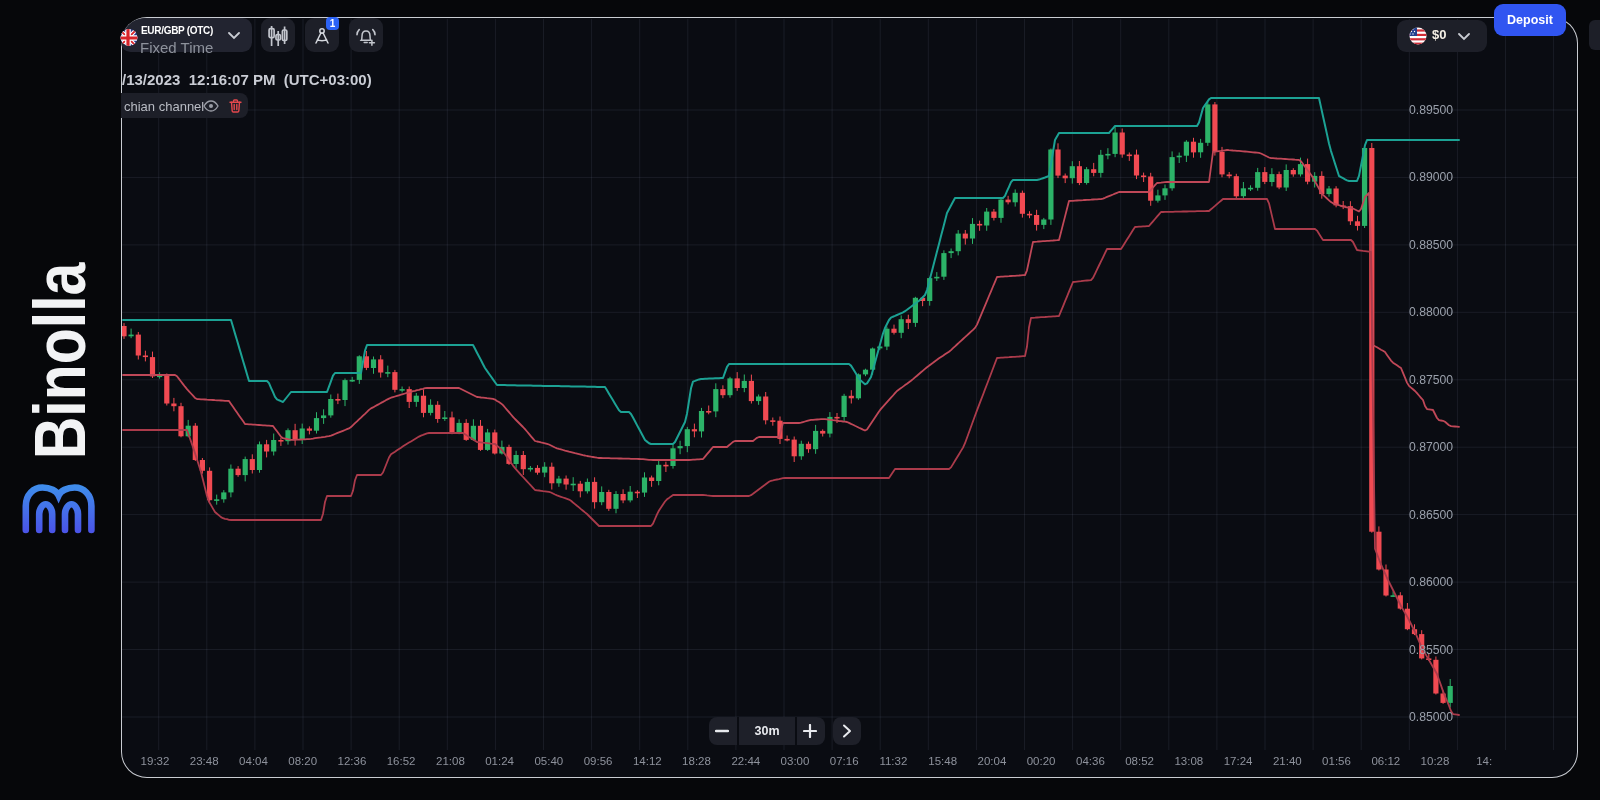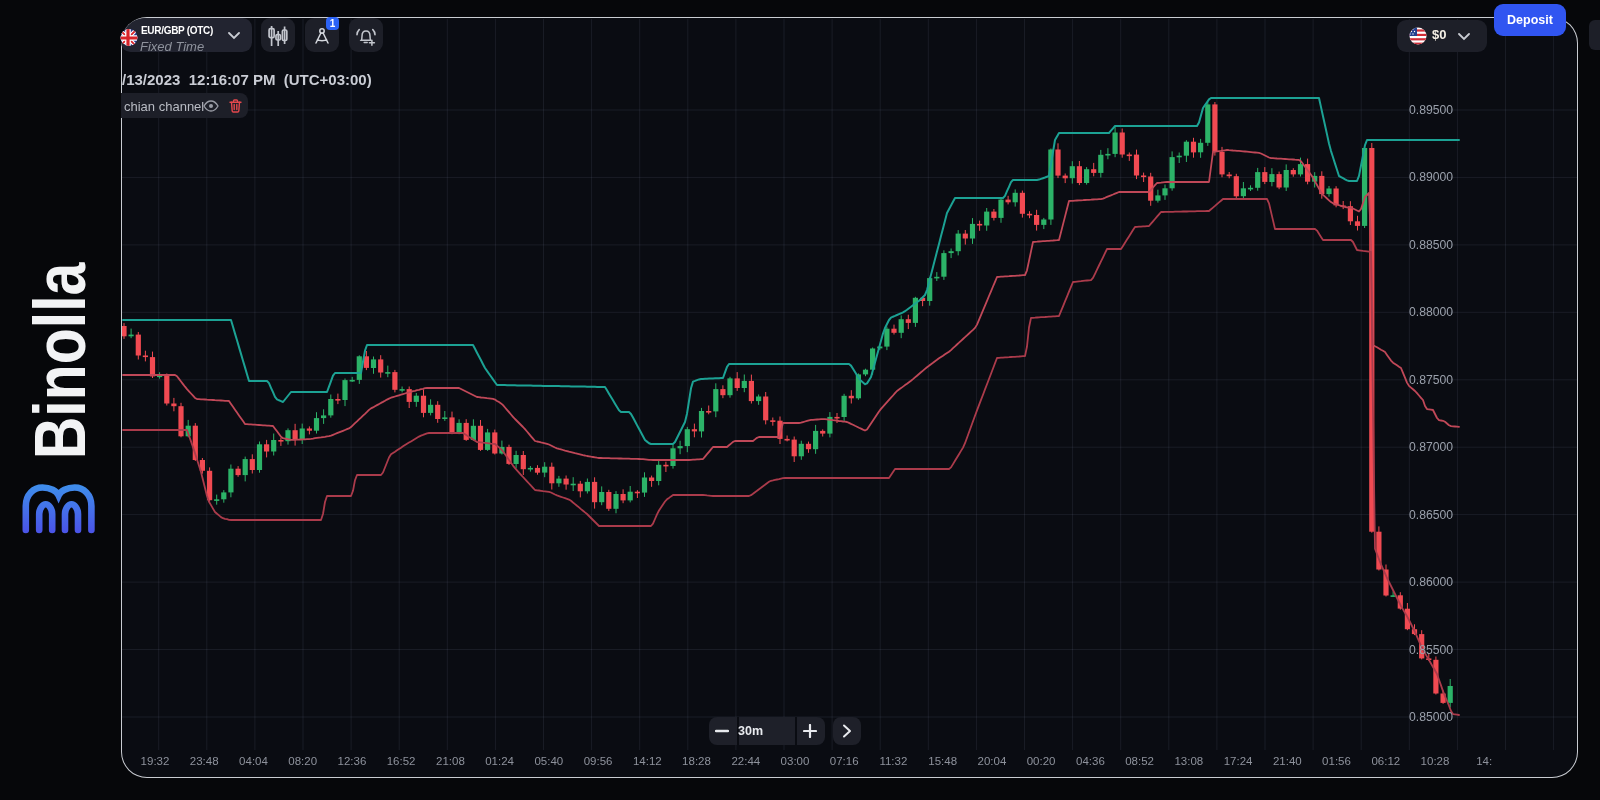--- a/index.html
+++ b/index.html
@@ -6,21 +6,21 @@
 html,body { width:1600px; height:800px; background:#06070a; overflow:hidden;
   font-family:"Liberation Sans", sans-serif; }
 .stage { position:relative; width:1600px; height:800px; }
 .panel { position:absolute; left:121px; top:17px; width:1457px; height:761px;
   background:#0a0c12; border:1px solid rgba(235,238,245,0.85); border-radius:26px; }
 .sidebrand { position:absolute; left:61px; top:361px; transform:translate(-50%,-50%) rotate(-90deg) scale(1,1.22);
   color:#f2f3f5; font-size:59px; font-weight:bold; letter-spacing:0px; white-space:nowrap; }
 .pill { position:absolute; background:#1e2028; border-radius:10px; }
 .curpill { left:121px; top:18px; width:131px; height:34px; border-top-left-radius:26px; background:#222430;}
 .curtitle { position:absolute; left:141px; top:25px; color:#fff; font-size:10px; letter-spacing:-0.3px; font-weight:bold; }
-.cursub { position:absolute; left:140px; top:39px; color:#8e929c; font-size:13px;font-style:italic; }
+.cursub { position:absolute; left:140px; top:39px; color:#8e929c; font-size:15px; }
 .iconbtn { position:absolute; width:34px; height:34px; background:#1d1f28; border-radius:9px; top:18px; }
 .datetext { position:absolute; left:122px; top:71px; color:#c9ccd4; font-size:15px; font-weight:bold; letter-spacing:0px;}
 .indpill { position:absolute; left:121px; top:93px; width:127px; height:25px; background:#1d1f28; border-radius:0 8px 8px 0; }
 .indtext { position:absolute; left:124px; top:99px; color:#b9bcc4; font-size:13px; }
 .balpill { position:absolute; left:1397px; top:20px; width:90px; height:32px; background:#1d1f28; border-radius:9px; }
 .baltext { position:absolute; left:1432px; top:27px; color:#f5f0e6; font-size:13px; font-weight:bold; }
 .deposit { position:absolute; left:1494px; top:4px; width:72px; height:32px; background:#3055f1; border-radius:9px;
   color:#fff; font-size:12.5px; font-weight:bold; text-align:center; line-height:32px; }
 .rightstub { position:absolute; left:1589px; top:20px; width:11px; height:30px; background:#1d1f28; border-radius:6px 0 0 6px; }
 </style>
@@ -610,21 +610,21 @@
     </svg>
   <div class="deposit">Deposit</div>
   <div class="rightstub"></div>
 
   <div style="position:absolute;left:709px;top:717px;width:116px;height:28px;background:#1e2029;border-radius:8px;"></div>
   <div style="position:absolute;left:736.5px;top:717px;width:2px;height:28px;background:#0a0c12;"></div>
   <div style="position:absolute;left:794.5px;top:717px;width:2px;height:28px;background:#0a0c12;"></div>
   <svg width="14" height="14" style="position:absolute;left:715px;top:724px;">
       <line x1="1" y1="7" x2="13" y2="7" stroke="#e8eaee" stroke-width="2.4" stroke-linecap="round"></line>
     </svg>
-  <div style="position:absolute;left:738px;top:717px;width:58px;height:28px;color:#e8eaee;font-size:12.5px;font-weight:bold;line-height:28px;">30m</div>
+  <div style="position:absolute;left:738px;top:717px;width:58px;height:28px;color:#e8eaee;font-size:12.5px;font-weight:bold;text-align:center;line-height:28px;">30m</div>
   <svg width="14" height="14" style="position:absolute;left:803px;top:724px;">
       <path d="M7,1 V13 M1,7 H13" stroke="#e8eaee" stroke-width="2.2" stroke-linecap="round"></path>
     </svg>
   <div style="position:absolute;left:833px;top:717px;width:28px;height:28px;background:#1e2029;border-radius:8px;"></div>
   <svg width="10" height="14" style="position:absolute;left:842px;top:724px;">
       <path d="M2,1.5 L8,7 L2,12.5" stroke="#e8eaee" stroke-width="2" fill="none" stroke-linecap="round" stroke-linejoin="round"></path>
     </svg>
 </div>
 
 </body></html>

